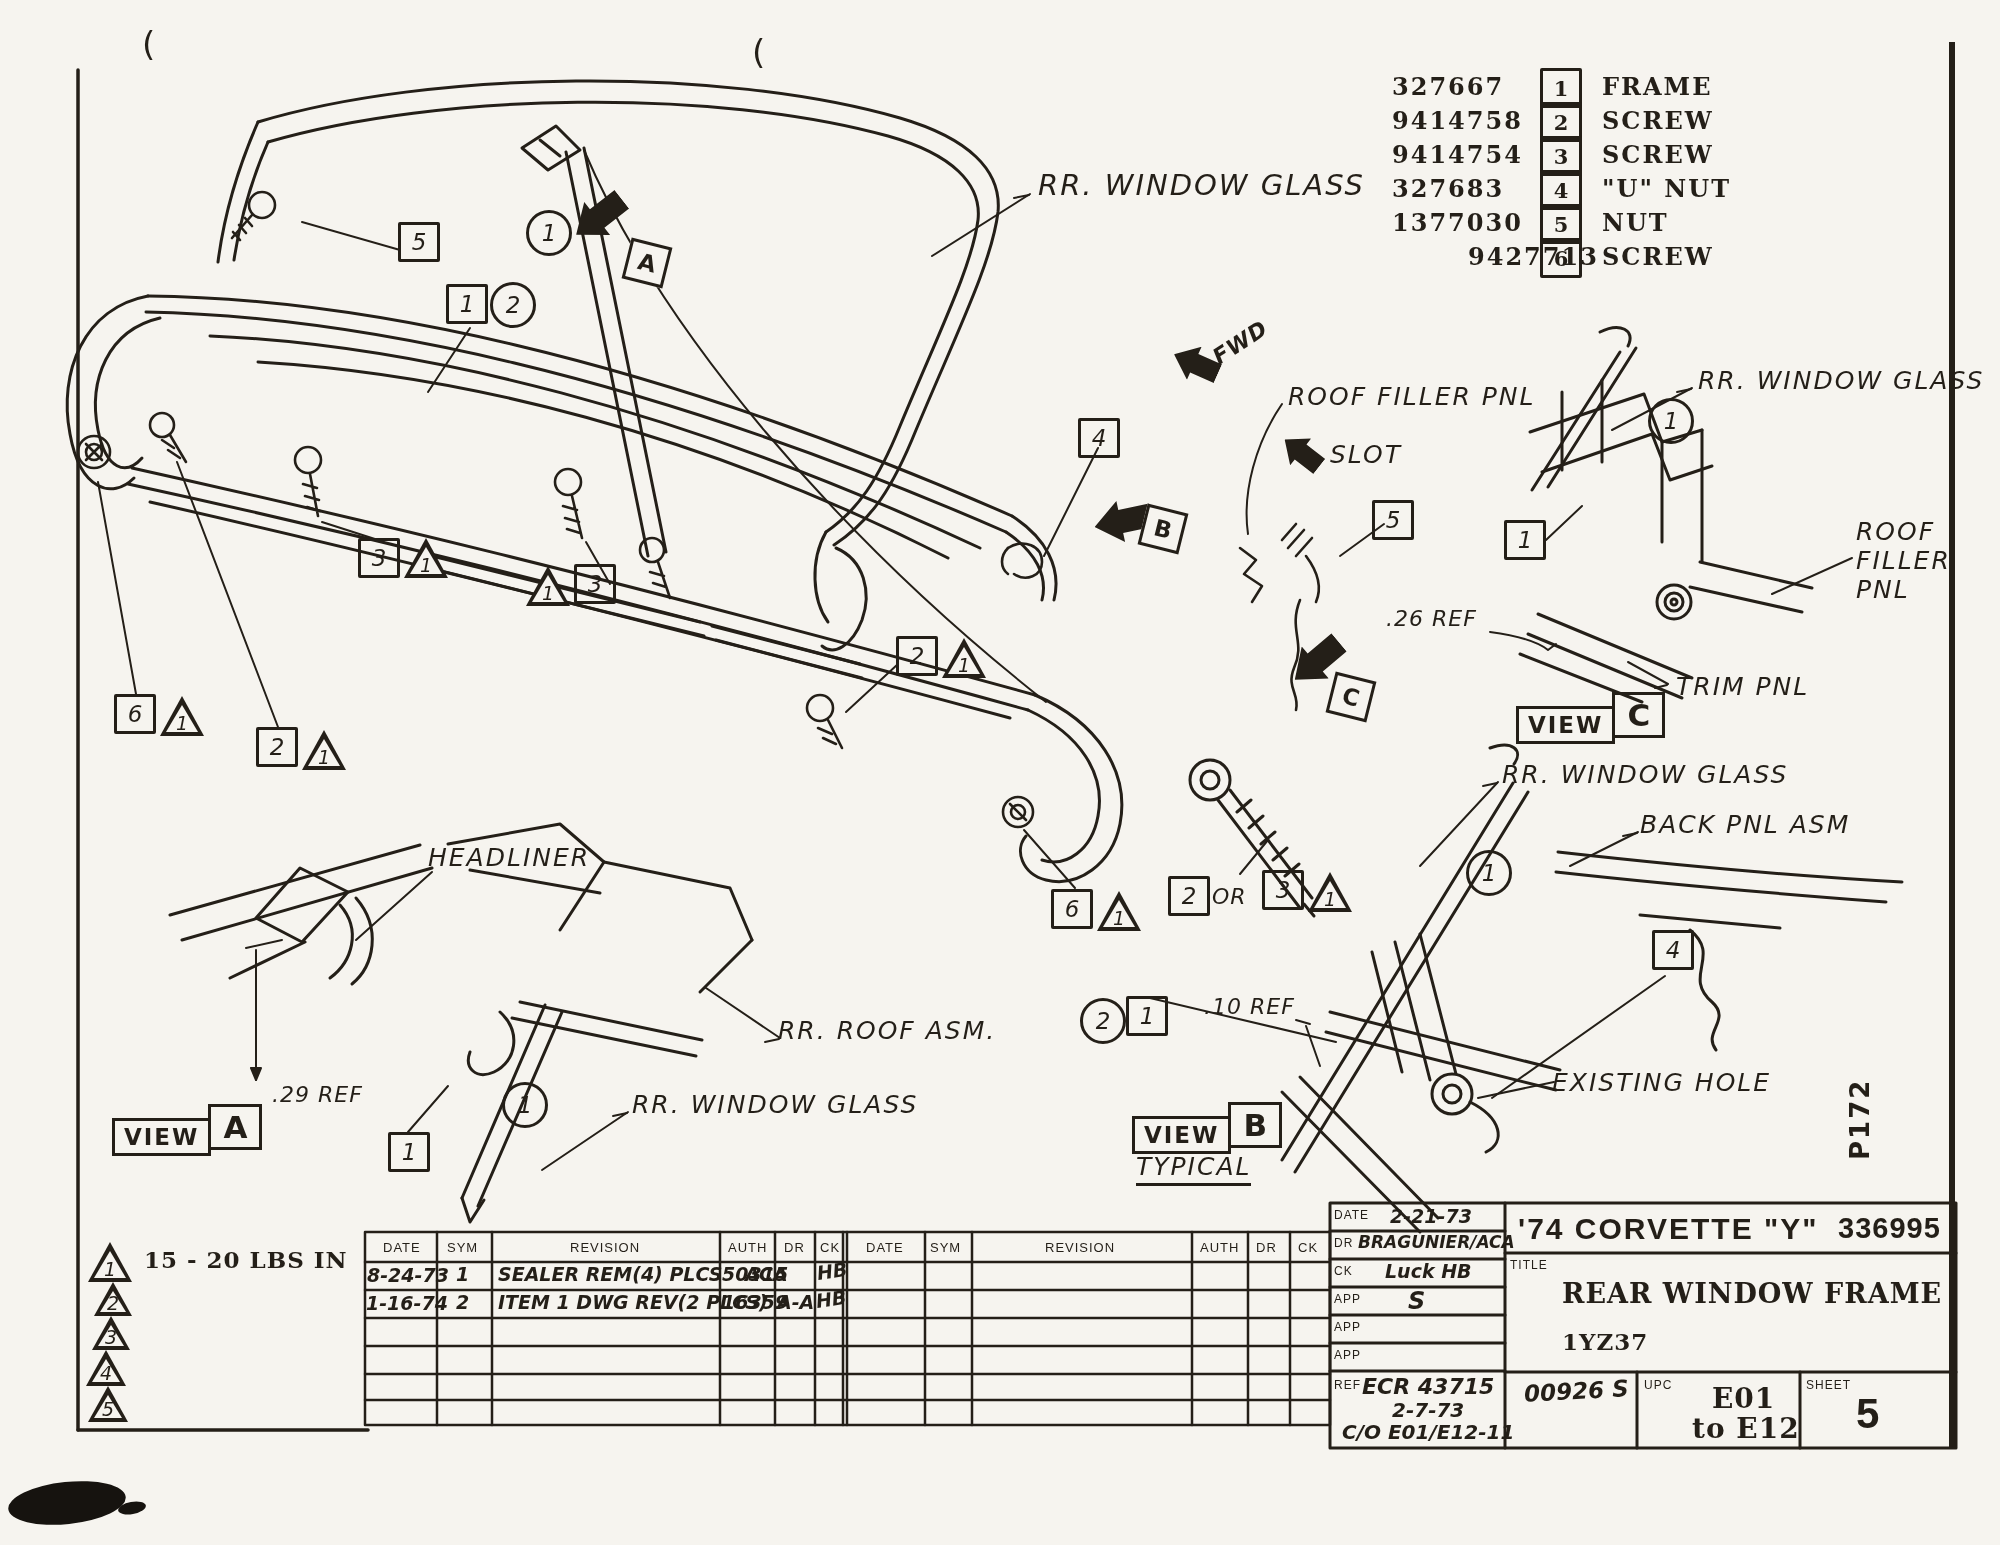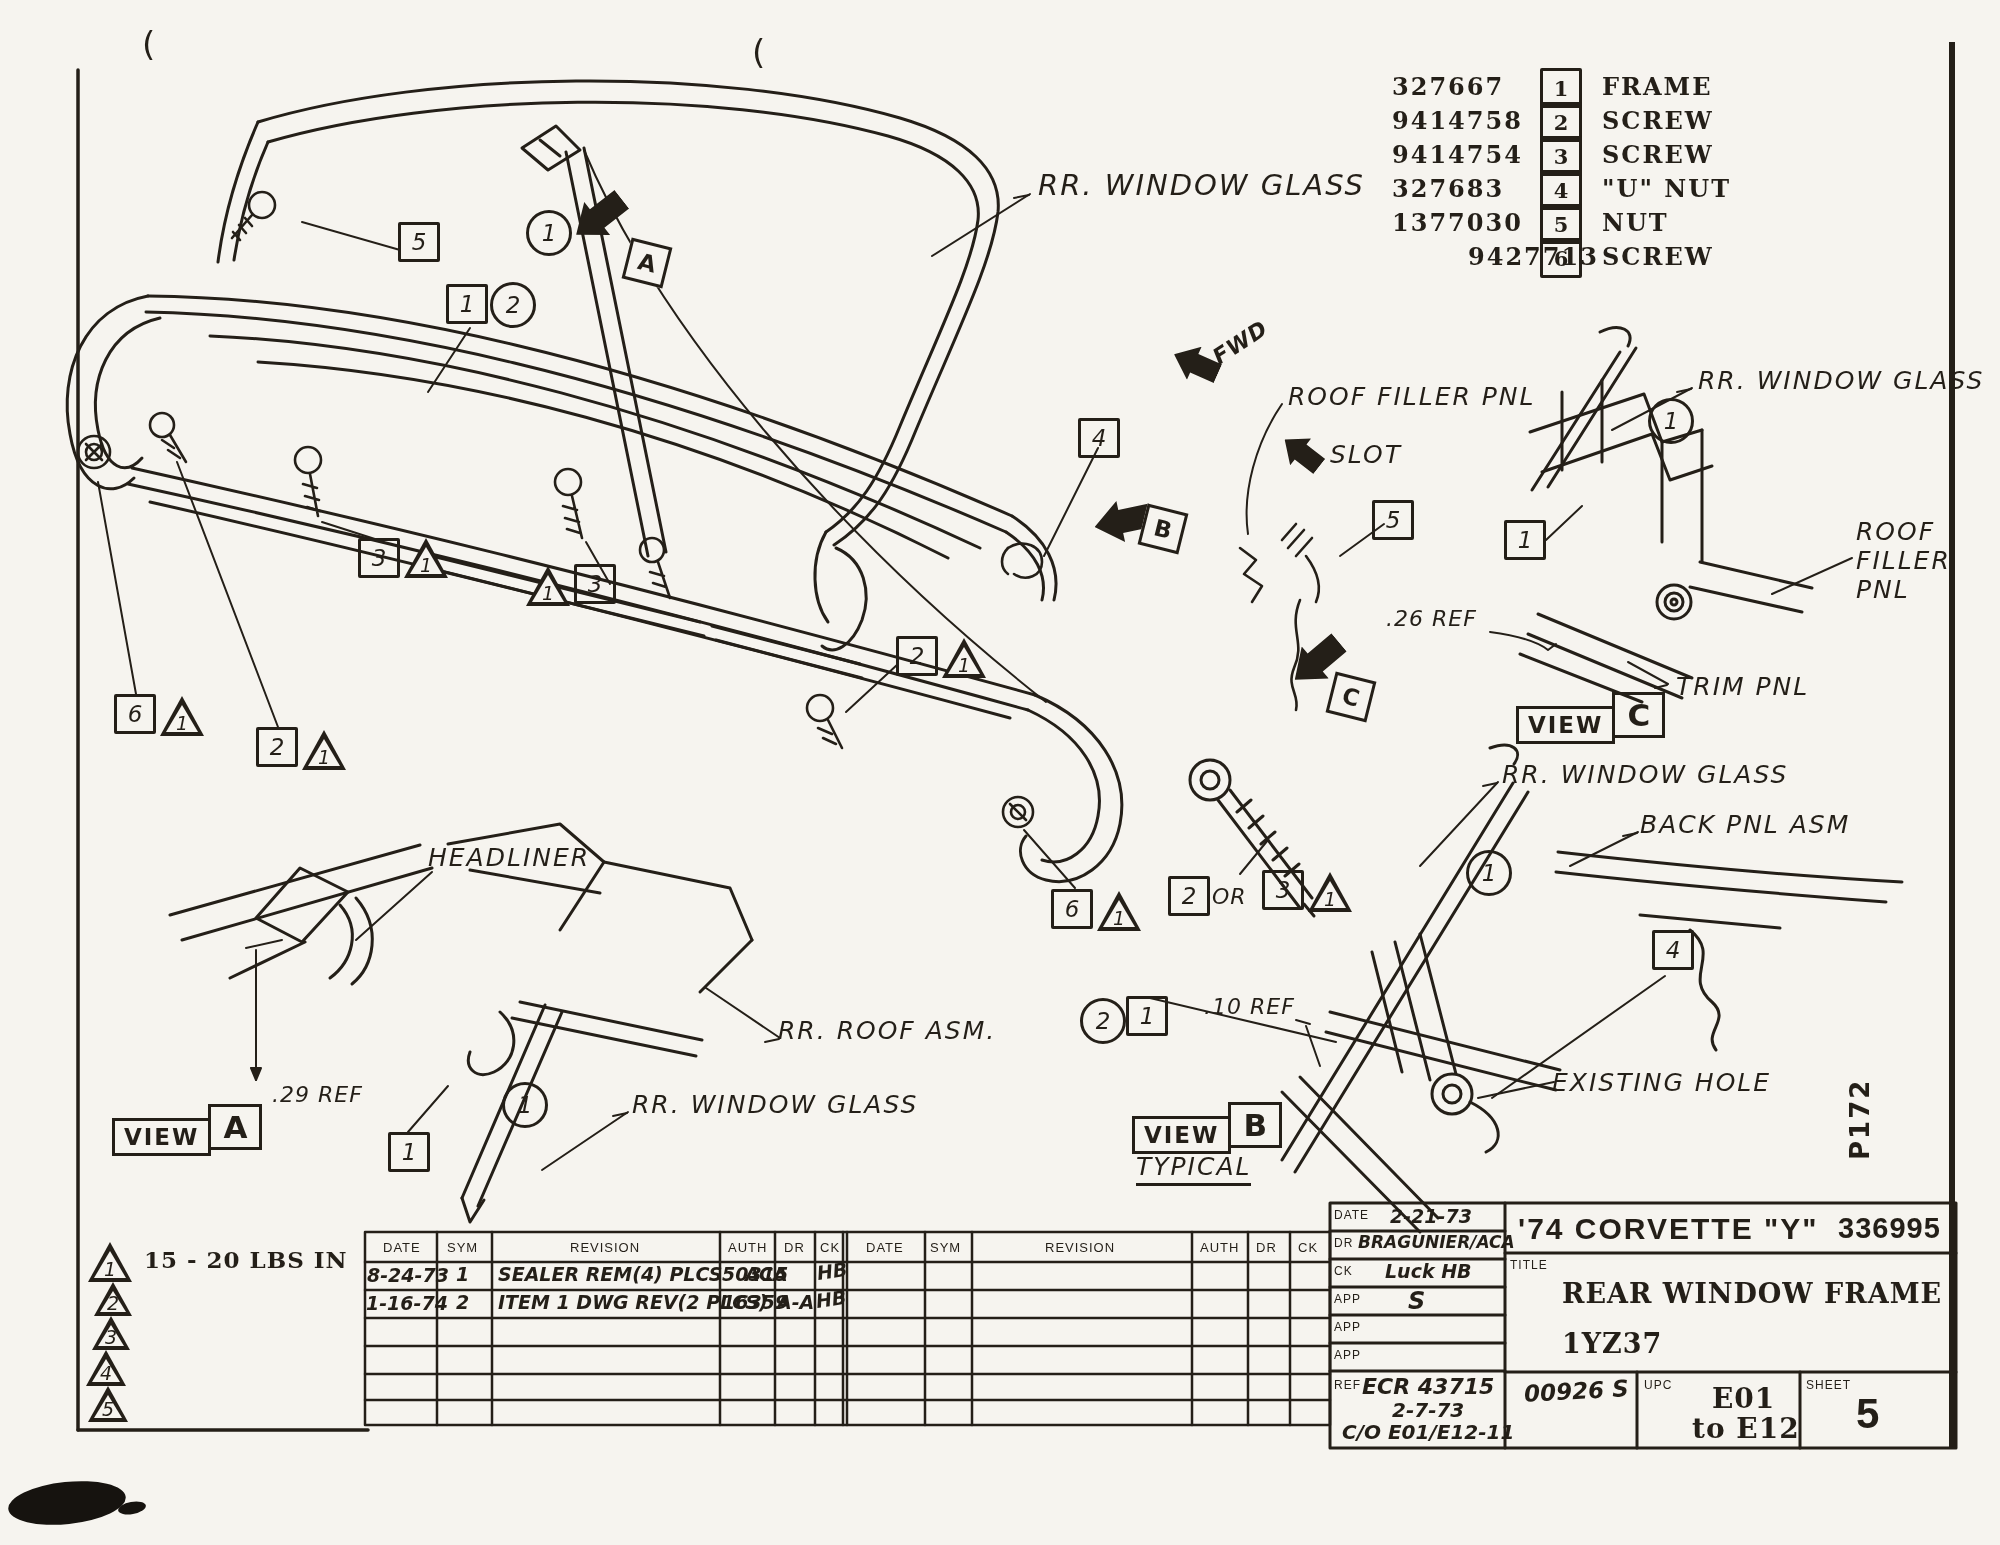--- a/index.html
+++ b/index.html
@@ -472,21 +472,21 @@
     <span class="tb-label" style="left:1334px;top:1378px">REF</span>
     <span class="tbl-hand" style="left:1362px;top:1374px;font-size:22px">ECR 43715</span>
     <span class="tbl-hand" style="left:1392px;top:1398px;font-size:20px">2-7-73</span>
     <span class="tbl-hand" style="left:1342px;top:1420px;font-size:20px">C/O E01/E12-11</span>
 
     <span class="abs" style="left:1518px;top:1212px;font:bold 30px 'Liberation Sans',sans-serif;letter-spacing:2px">'74 CORVETTE "Y"</span>
     <span class="abs" style="left:1838px;top:1212px;font:bold 29px 'Liberation Sans',sans-serif;letter-spacing:1px">336995</span>
 
     <span class="tb-label" style="left:1510px;top:1258px">TITLE</span>
     <span class="abs stamp" style="left:1562px;top:1278px;font-size:27px">REAR WINDOW FRAME</span>
-    <span class="abs stamp" style="left:1562px;top:1328px;font-size:27px">1YZ37</span>
+    <span class="abs stamp" style="left:1562px;top:1328px;font-size:23px">1YZ37</span>
 
     <span class="tbl-hand" style="left:1524px;top:1378px;font-size:23px;transform:rotate(-3deg)">00926 S</span>
     <span class="tb-label" style="left:1644px;top:1378px">UPC</span>
     <span class="abs stamp" style="left:1712px;top:1382px;font-size:28px">E01</span>
     <span class="abs stamp" style="left:1692px;top:1412px;font-size:28px">to E12</span>
     <span class="tb-label" style="left:1806px;top:1378px">SHEET</span>
     <span class="abs" style="left:1856px;top:1390px;font:bold 42px 'Liberation Sans',sans-serif">5</span>
   </div>
 
   <span class="abs" style="left:142px;top:24px;font-size:34px">(</span>

